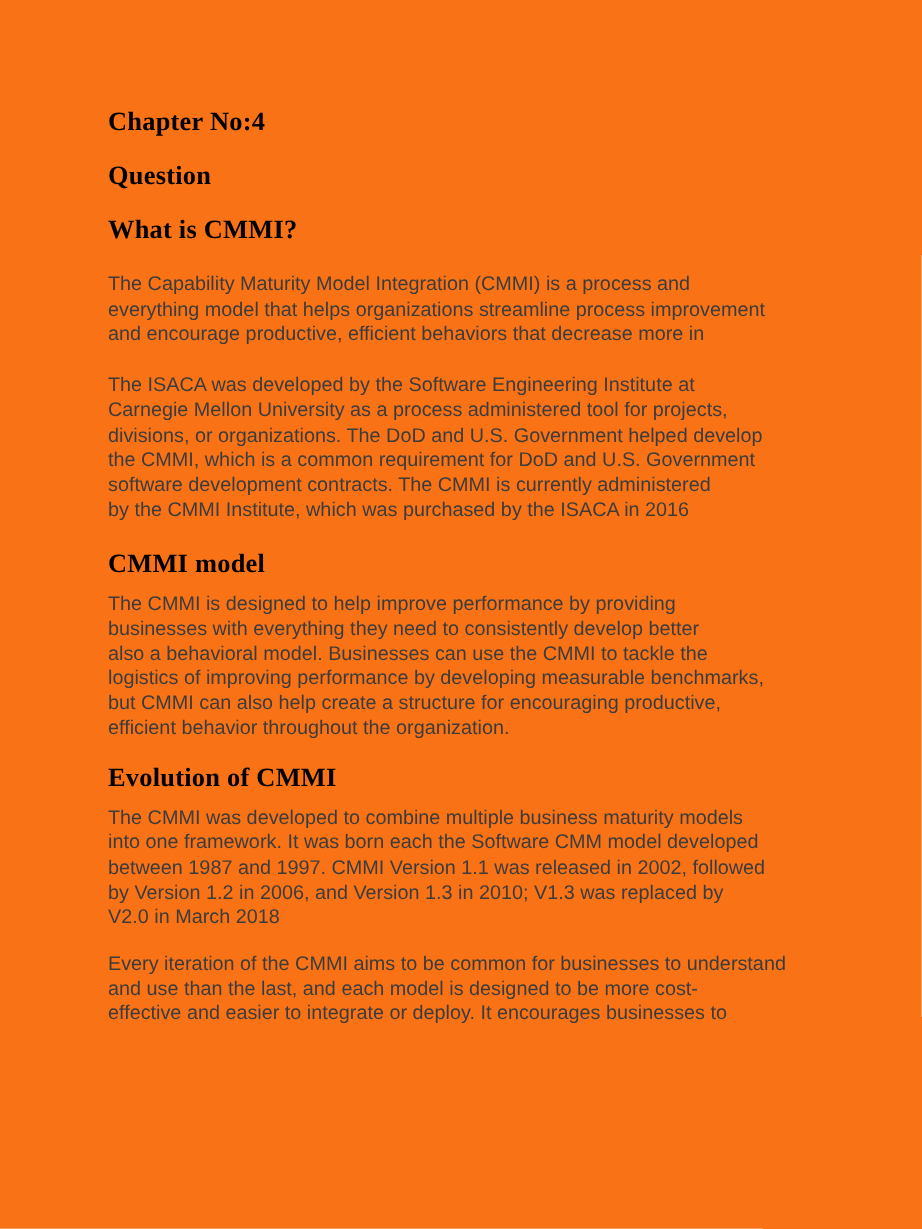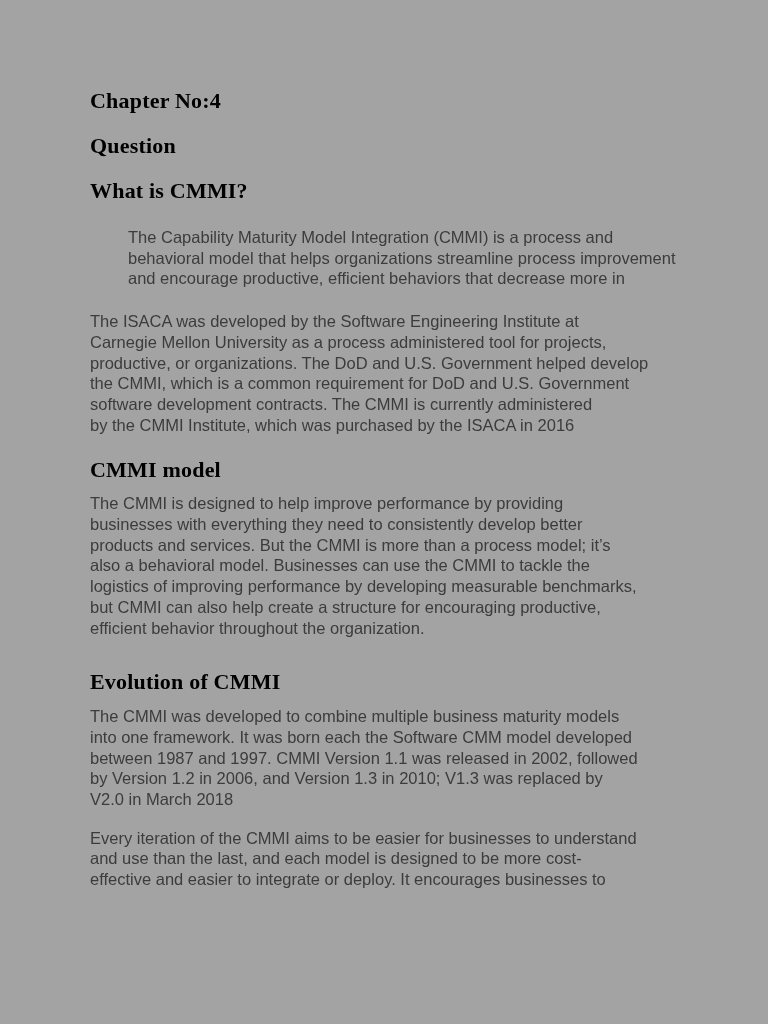--- a/index.html
+++ b/index.html
@@ -9,21 +9,21 @@
   body {
     width: 768px;
     height: 1024px;
     background: #ffffff;
     overflow: hidden;
   }
   .doc-page {
     box-sizing: border-box;
     width: 768px;
     height: 1024px;
-    background: #a3a3a3;
+    background: #f97316;
     padding: 88px 0 0 90px;
   }
   .heading {
     font-family: "Liberation Serif", serif;
     font-weight: bold;
     font-size: 22px;
     line-height: 26px;
     color: #000000;
     letter-spacing: 0.2px;
   }
@@ -34,75 +34,74 @@
     color: #3c3c3c;
     width: 610px;
   }
   .para .line {
     white-space: nowrap;
   }
   
   #h-chapter   { margin-top: 0; }
   #h-question  { margin-top: 19px; }
   #h-whatis    { margin-top: 19px; }
-  #p-intro     { margin-top: 23px; margin-left: 38px; }
+  #p-intro     { margin-top: 23px; }
   #p-develop   { margin-top: 22px; }
   #h-model     { margin-top: 22px; }
   #p-model     { margin-top: 10px; }
-  #h-evolution { margin-top: 31px; }
+  #h-evolution { margin-top: 17px; }
   #p-evolution { margin-top: 11px; }
   #p-iteration { margin-top: 18px; }
 </style>
 </head>
 <body>
 
 <div class="doc-page">
 
   <div id="h-chapter" class="heading">Chapter No:4</div>
 
   <div id="h-question" class="heading">Question</div>
 
   <div id="h-whatis" class="heading">What is CMMI?</div>
 
   <div id="p-intro" class="para">
       <div class="line">The Capability Maturity Model Integration (CMMI) is a process and</div>
-      <div class="line">behavioral model that helps organizations streamline process improvement</div>
+      <div class="line">everything model that helps organizations streamline process improvement</div>
       <div class="line">and encourage productive, efficient behaviors that decrease more in</div>
     </div>
 
   <div id="p-develop" class="para">
       <div class="line">The ISACA was developed by the Software Engineering Institute at</div>
       <div class="line">Carnegie Mellon University as a process administered tool for projects,</div>
-      <div class="line">productive, or organizations. The DoD and U.S. Government helped develop</div>
+      <div class="line">divisions, or organizations. The DoD and U.S. Government helped develop</div>
       <div class="line">the CMMI, which is a common requirement for DoD and U.S. Government</div>
       <div class="line">software development contracts. The CMMI is currently administered</div>
       <div class="line">by the CMMI Institute, which was purchased by the ISACA in 2016</div>
     </div>
 
   <div id="h-model" class="heading">CMMI model</div>
 
   <div id="p-model" class="para">
       <div class="line">The CMMI is designed to help improve performance by providing</div>
       <div class="line">businesses with everything they need to consistently develop better</div>
-      <div class="line">products and services. But the CMMI is more than a process model; it’s</div>
       <div class="line">also a behavioral model. Businesses can use the CMMI to tackle the</div>
       <div class="line">logistics of improving performance by developing measurable benchmarks,</div>
       <div class="line">but CMMI can also help create a structure for encouraging productive,</div>
       <div class="line">efficient behavior throughout the organization.</div>
     </div>
 
   <div id="h-evolution" class="heading">Evolution of CMMI</div>
 
   <div id="p-evolution" class="para">
       <div class="line">The CMMI was developed to combine multiple business maturity models</div>
       <div class="line">into one framework. It was born each the Software CMM model developed</div>
       <div class="line">between 1987 and 1997. CMMI Version 1.1 was released in 2002, followed</div>
       <div class="line">by Version 1.2 in 2006, and Version 1.3 in 2010; V1.3 was replaced by</div>
       <div class="line">V2.0 in March 2018</div>
     </div>
 
   <div id="p-iteration" class="para">
-      <div class="line">Every iteration of the CMMI aims to be easier for businesses to understand</div>
+      <div class="line">Every iteration of the CMMI aims to be common for businesses to understand</div>
       <div class="line">and use than the last, and each model is designed to be more cost-</div>
       <div class="line">effective and easier to integrate or deploy. It encourages businesses to</div>
     </div>
 
 </div>
 
 </body></html>

